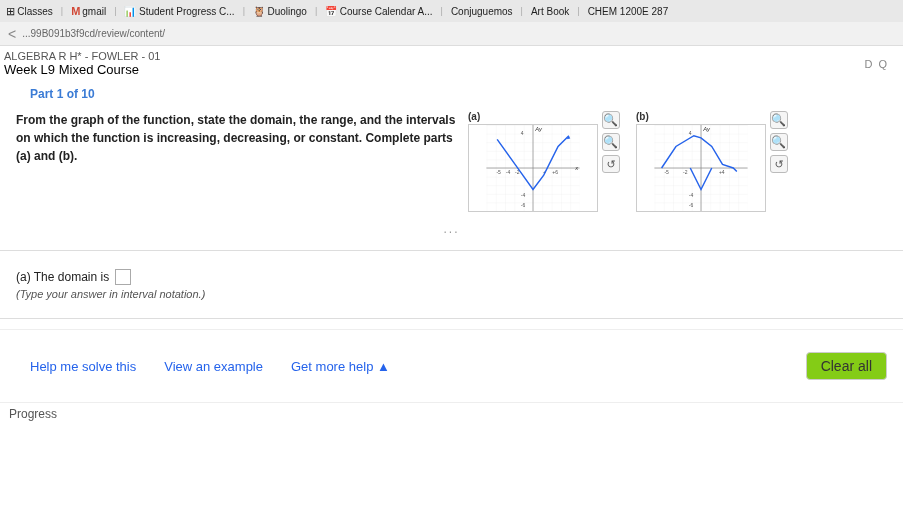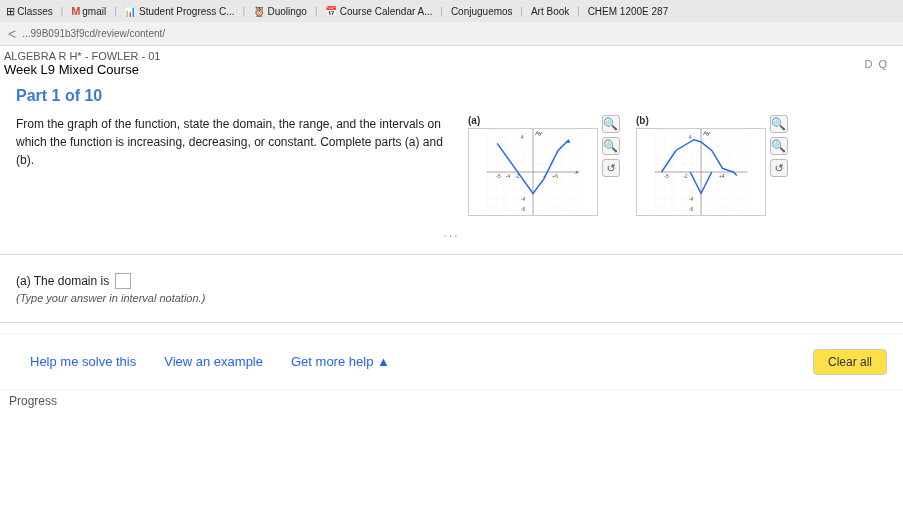--- a/index.html
+++ b/index.html
@@ -30,38 +30,39 @@
       cursor: pointer;
     }
 
     .page-header {
       padding: 4px 16px 4px 4px;
     }
 
     
     .part-indicator {
       color: #3a7bd5;
-      font-size: 16px;
+      font-size: 12px;
       font-weight: bold;
-      padding: 6px 16px 4px 16px;
+      padding: 6px 16px 4px 30px;
     }
 
     
     .question-area {
       padding: 6px 16px;
       display: flex;
       align-items: flex-start;
       gap: 12px;
     }
     .question-text {
       font-size: 12px;
       color: #222;
       line-height: 1.5;
       max-width: 440px;
       flex-shrink: 0;
+      font-weight: bold;
     }
 
     
     .graphs-container {
       display: flex;
       gap: 16px;
       align-items: flex-start;
       flex: 1;
     }
     .graph-wrapper {
@@ -138,21 +139,21 @@
 
     
     .divider {
       border: none;
       border-top: 1px solid #ddd;
       margin: 10px 0;
     }
 
     
     .bottom-toolbar {
-      padding: 14px 16px;
+      padding: 22px 16px;
       display: flex;
       align-items: center;
       gap: 0;
       border-top: 1px solid #eee;
     }
     .toolbar-btn {
       background: none;
       border: none;
       color: #2563eb;
       font-size: 13px;
@@ -164,25 +165,25 @@
     .toolbar-btn-more {
       color: #2563eb;
       font-size: 13px;
       cursor: pointer;
       padding: 6px 14px;
       background: none;
       border: none;
     }
     .clear-all-btn {
       margin-left: auto;
-      background: #fde047;
+      background: #84cc16;
       border: 1px solid #ccc;
       border-radius: 4px;
       padding: 5px 14px;
-      font-size: 12px;
+      font-size: 14px;
       cursor: pointer;
       color: #333;
     }
 
     
     .bottom-nav {
       padding: 4px 9px;
       display: flex;
       align-items: center;
       justify-content: space-between;

